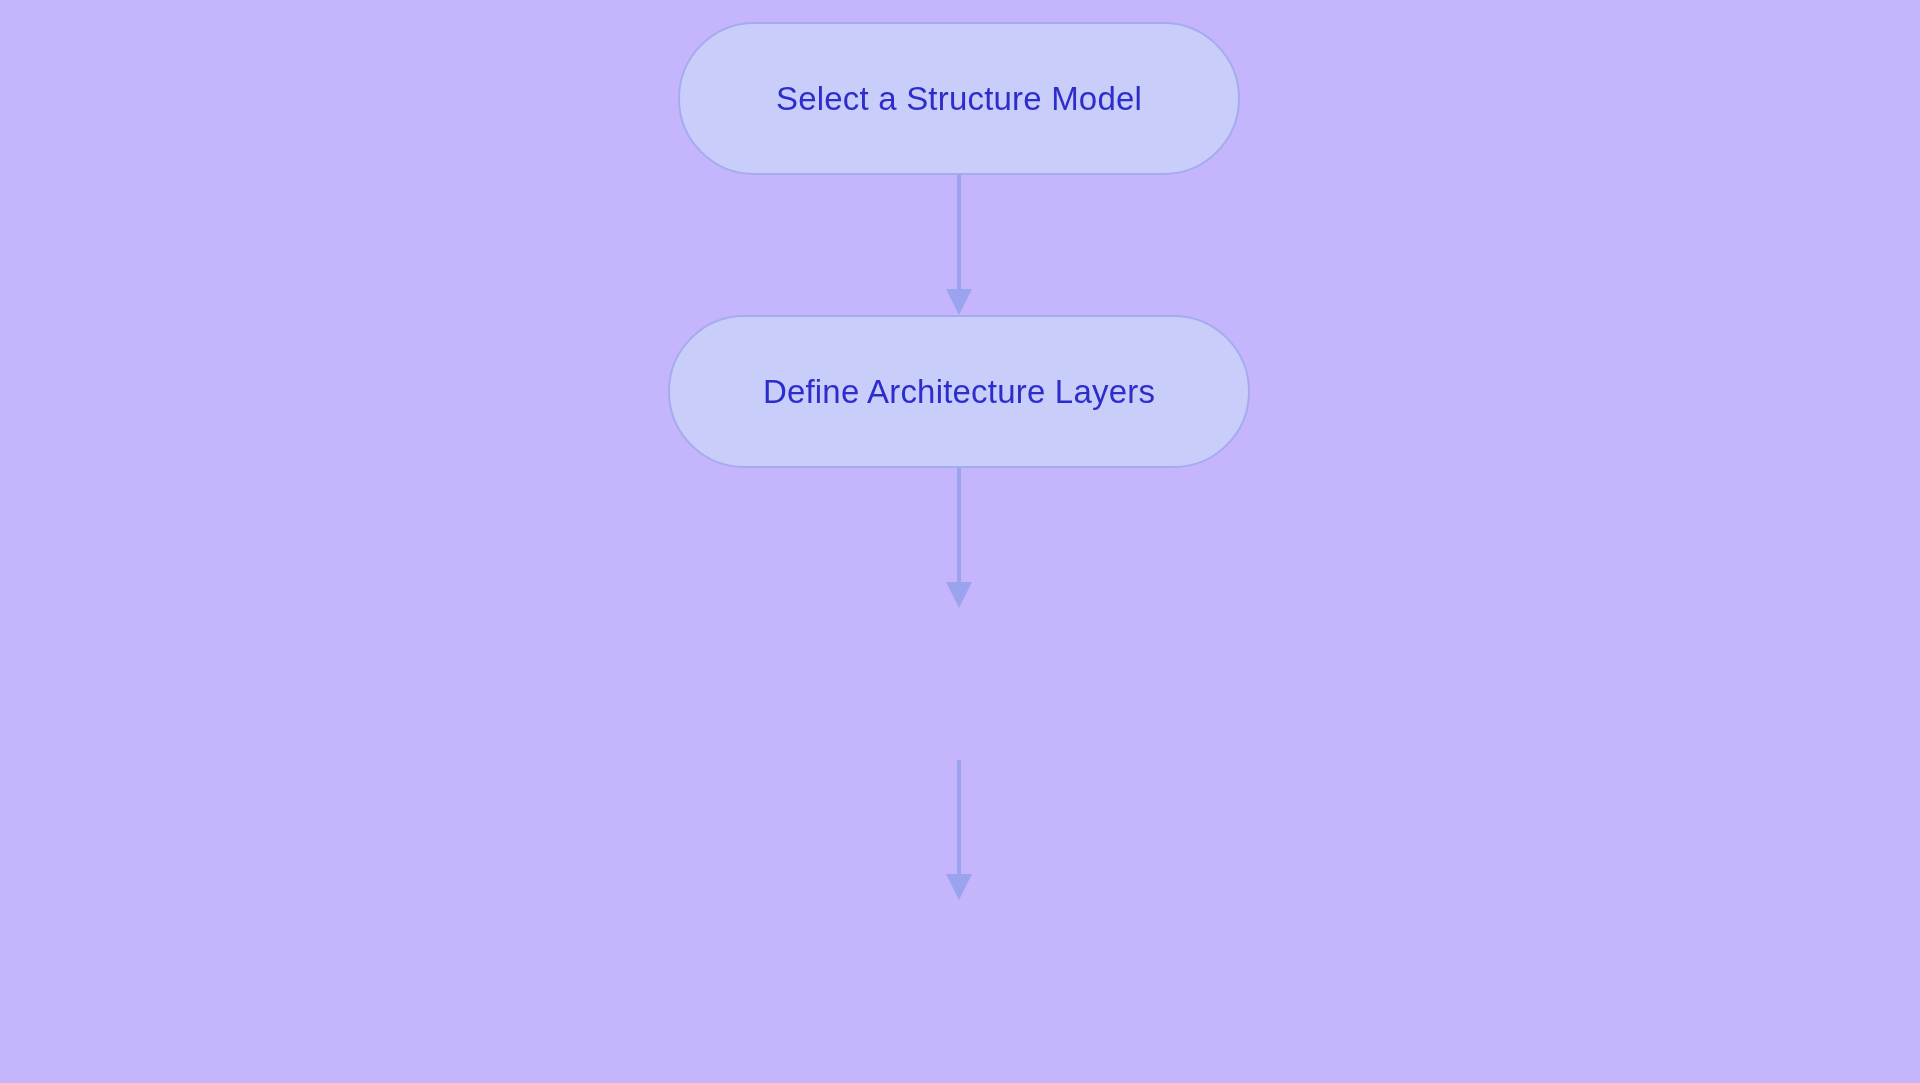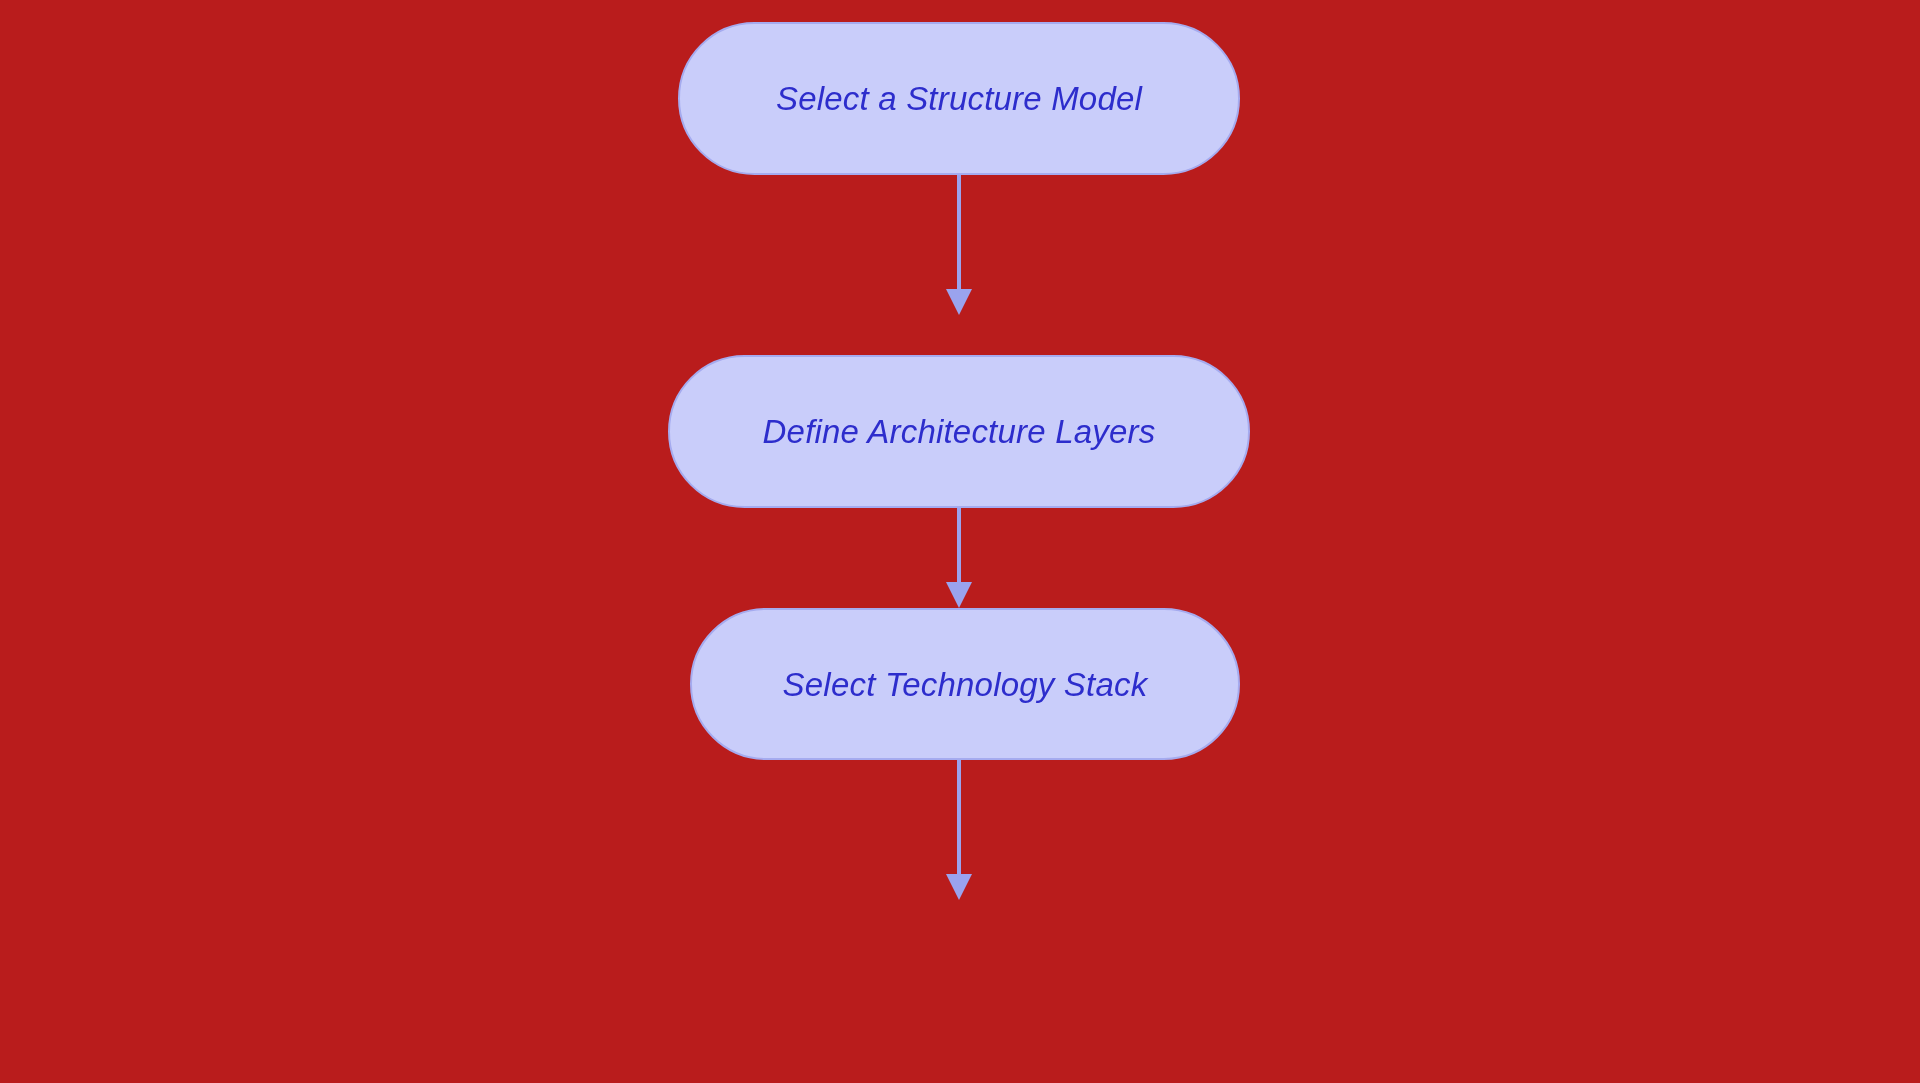--- a/index.html
+++ b/index.html
@@ -11,22 +11,21 @@
     height: 1083px;
     background: #ffffff;
     font-family: "Liberation Sans", sans-serif;
     overflow: hidden;
   }
 
   #flowchart {
     position: relative;
     width: 1920px;
     height: 1083px;
-    background: #b91c1c;
-    font-style: italic;
+    background: #c4b5fd;
   }
 
   .node {
     position: absolute;
     box-sizing: border-box;
     background: #c9cdfa;
     border: 2px solid #a5abef;
     border-radius: 80px;
     display: flex;
     align-items: center;
@@ -40,21 +39,21 @@
     font-family: "Liberation Sans", sans-serif;
   }
 
   .node-label {
     display: block;
     color: #2d2dcc;
   }
 
   
   #node-1 { left: 678px;  top: 22px;  width: 562px; height: 153px; }
-  #node-2 { left: 668px;  top: 315px; width: 582px; height: 153px; margin-top: 40px; }
+  #node-2 { left: 668px;  top: 315px; width: 582px; height: 153px; }
   #node-3 { left: 690px;  top: 608px; width: 550px; height: 152px; }
   #node-4 { left: 652px;  top: 900px; width: 616px; height: 160px; }
 
   .edge {
     position: absolute;
     overflow: visible;
   }
 
   .edge-line {
     stroke: #9aa3ee;
@@ -88,18 +87,15 @@
   </svg>
 
   <div class="node" id="node-1">
     <span class="node-label">Select a Structure Model</span>
   </div>
 
   <div class="node" id="node-2">
     <span class="node-label">Define Architecture Layers</span>
   </div>
 
-  <div class="node" id="node-3">
-    <span class="node-label">Select Technology Stack</span>
-  </div>
 
 
 </div>
 
 </body></html>

